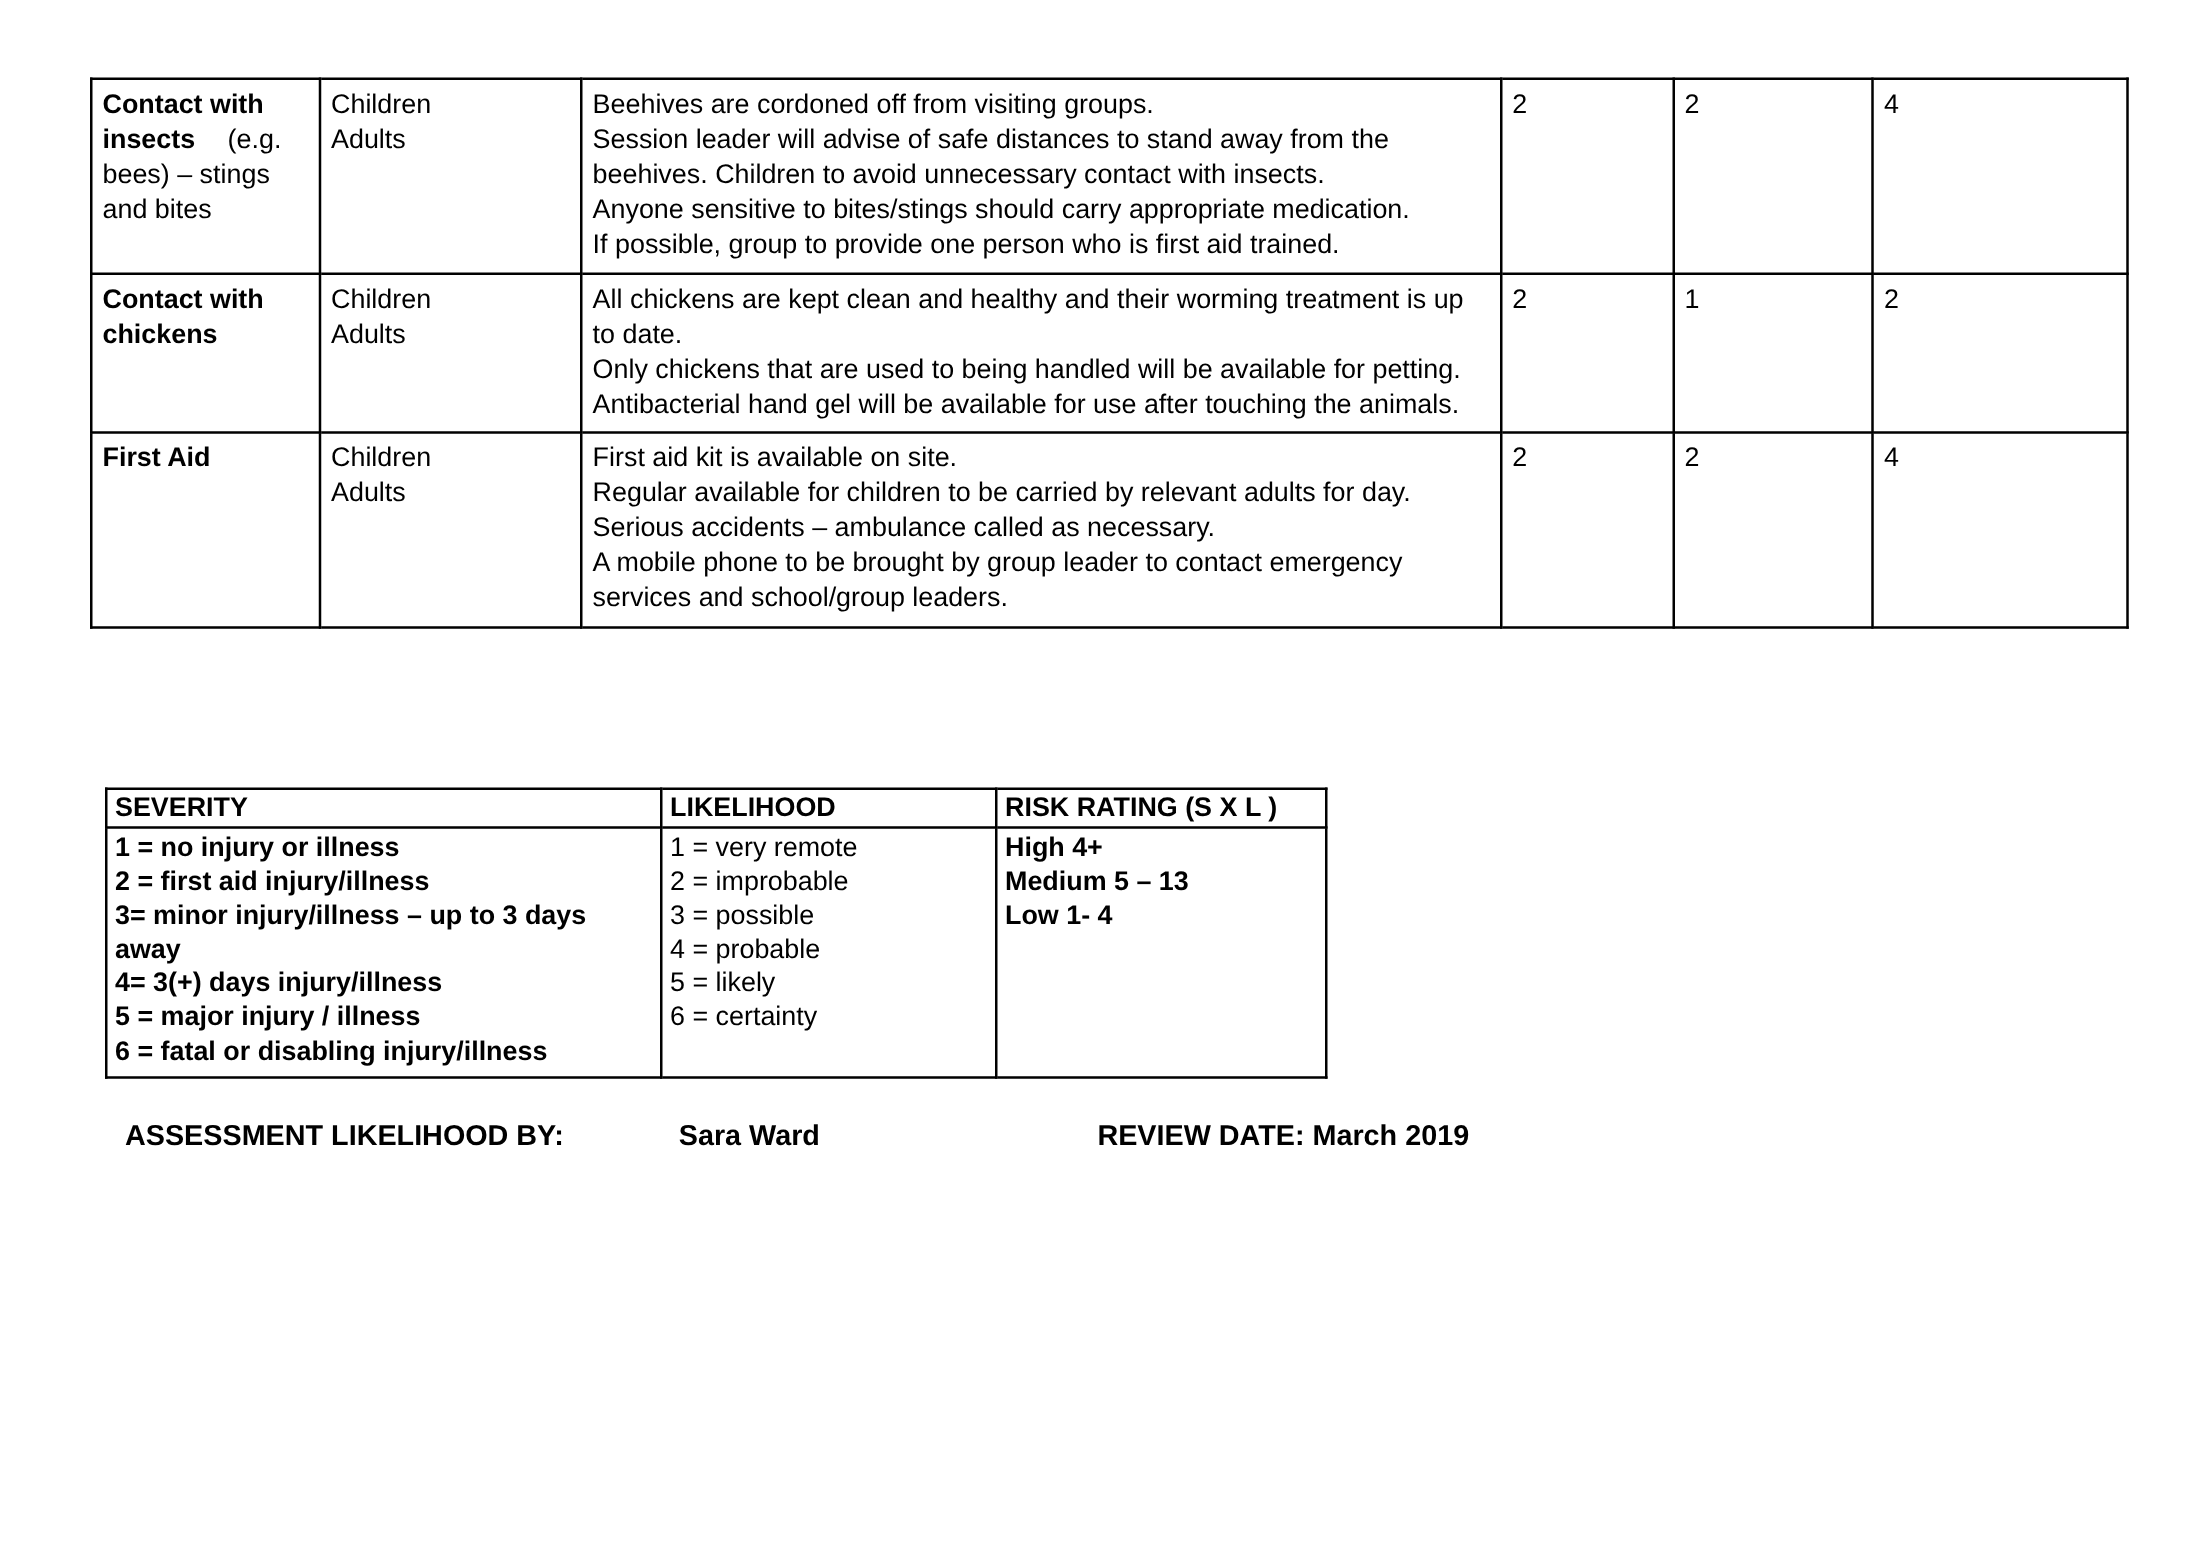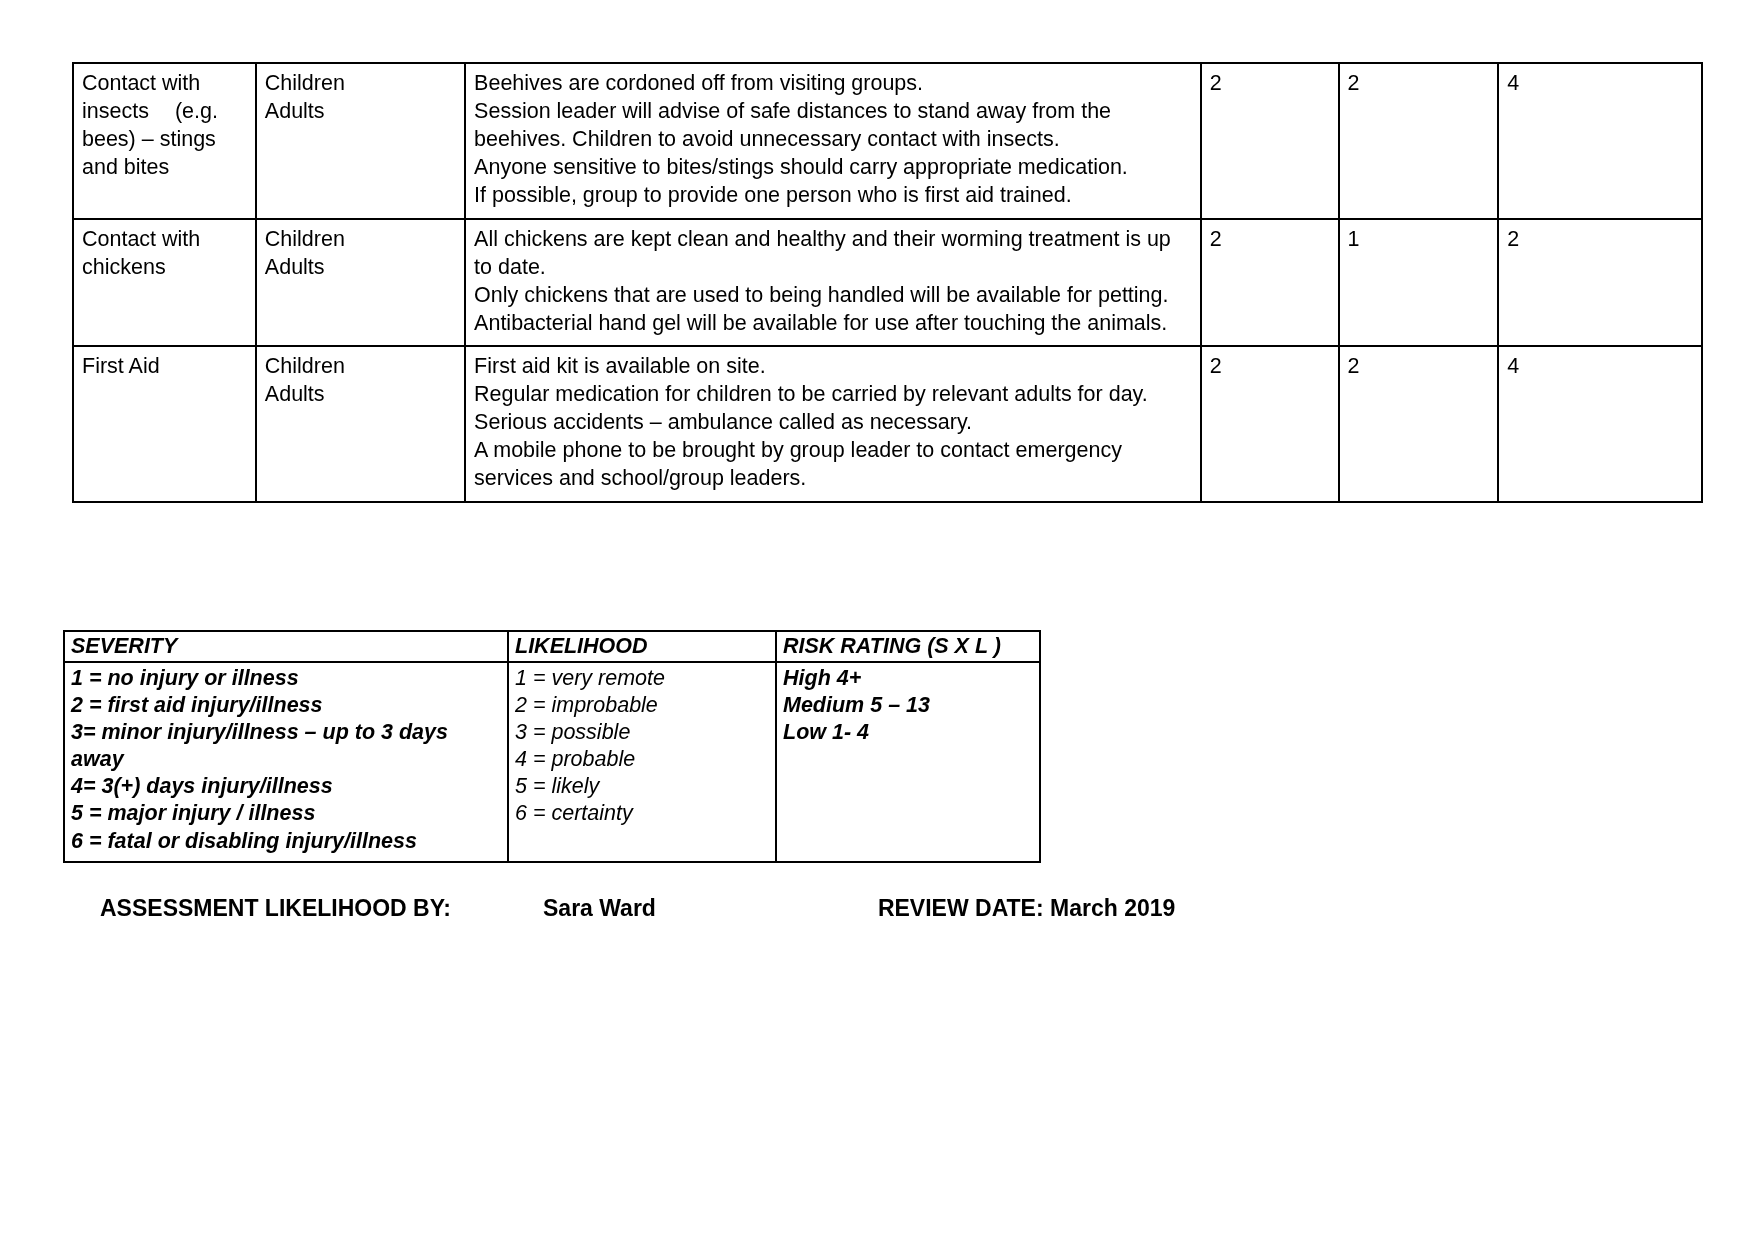--- a/index.html
+++ b/index.html
@@ -32,34 +32,33 @@
     font-size: 21.5px;
     line-height: 1.30;
   }
   .col-hazard   { width: 166px; }
   .col-who      { width: 190px; }
   .col-control  { width: 668px; }
   .col-s        { width: 125px; }
   .col-l        { width: 145px; }
   .col-r        { width: 185px; }
 
-  .hazard-strong { font-weight: normal; text-align: center; }
+  .hazard-strong { font-weight: bold; text-align: center; }
   .hazard-rest   { font-weight: normal; margin-left: 20px; }
 
   .lines > span { display: block; }
 
   
   .key-table {
     position: absolute;
-    left: 63px;
+    left: 84px;
     top: 630px;
     width: 976px;
     border-collapse: collapse;
     table-layout: fixed;
-    font-style: italic;
   }
   .key-table td {
     border: 2px solid #000000;
     vertical-align: top;
     padding: 2px 6px 6px 6px;
     font-size: 21.5px;
     line-height: 1.26;
   }
   .key-col-sev  { width: 444px; }
   .key-col-lik  { width: 268px; }
@@ -141,21 +140,21 @@
     <tr>
       <td>
         <span class="hazard-strong">First Aid</span><span class="hazard-rest"></span>
       </td>
       <td class="lines">
         <span>Children</span>
         <span>Adults</span>
       </td>
       <td class="lines">
         <span>First aid kit is available on site.</span>
-        <span>Regular medication for children to be carried by relevant adults for day.</span>
+        <span>Regular available for children to be carried by relevant adults for day.</span>
         <span>Serious accidents – ambulance called as necessary.</span>
         <span>A mobile phone to be brought by group leader to contact emergency services and school/group leaders.</span>
       </td>
       <td>2</td>
       <td>2</td>
       <td>4</td>
     </tr>
   </tbody>
 </table>
 

